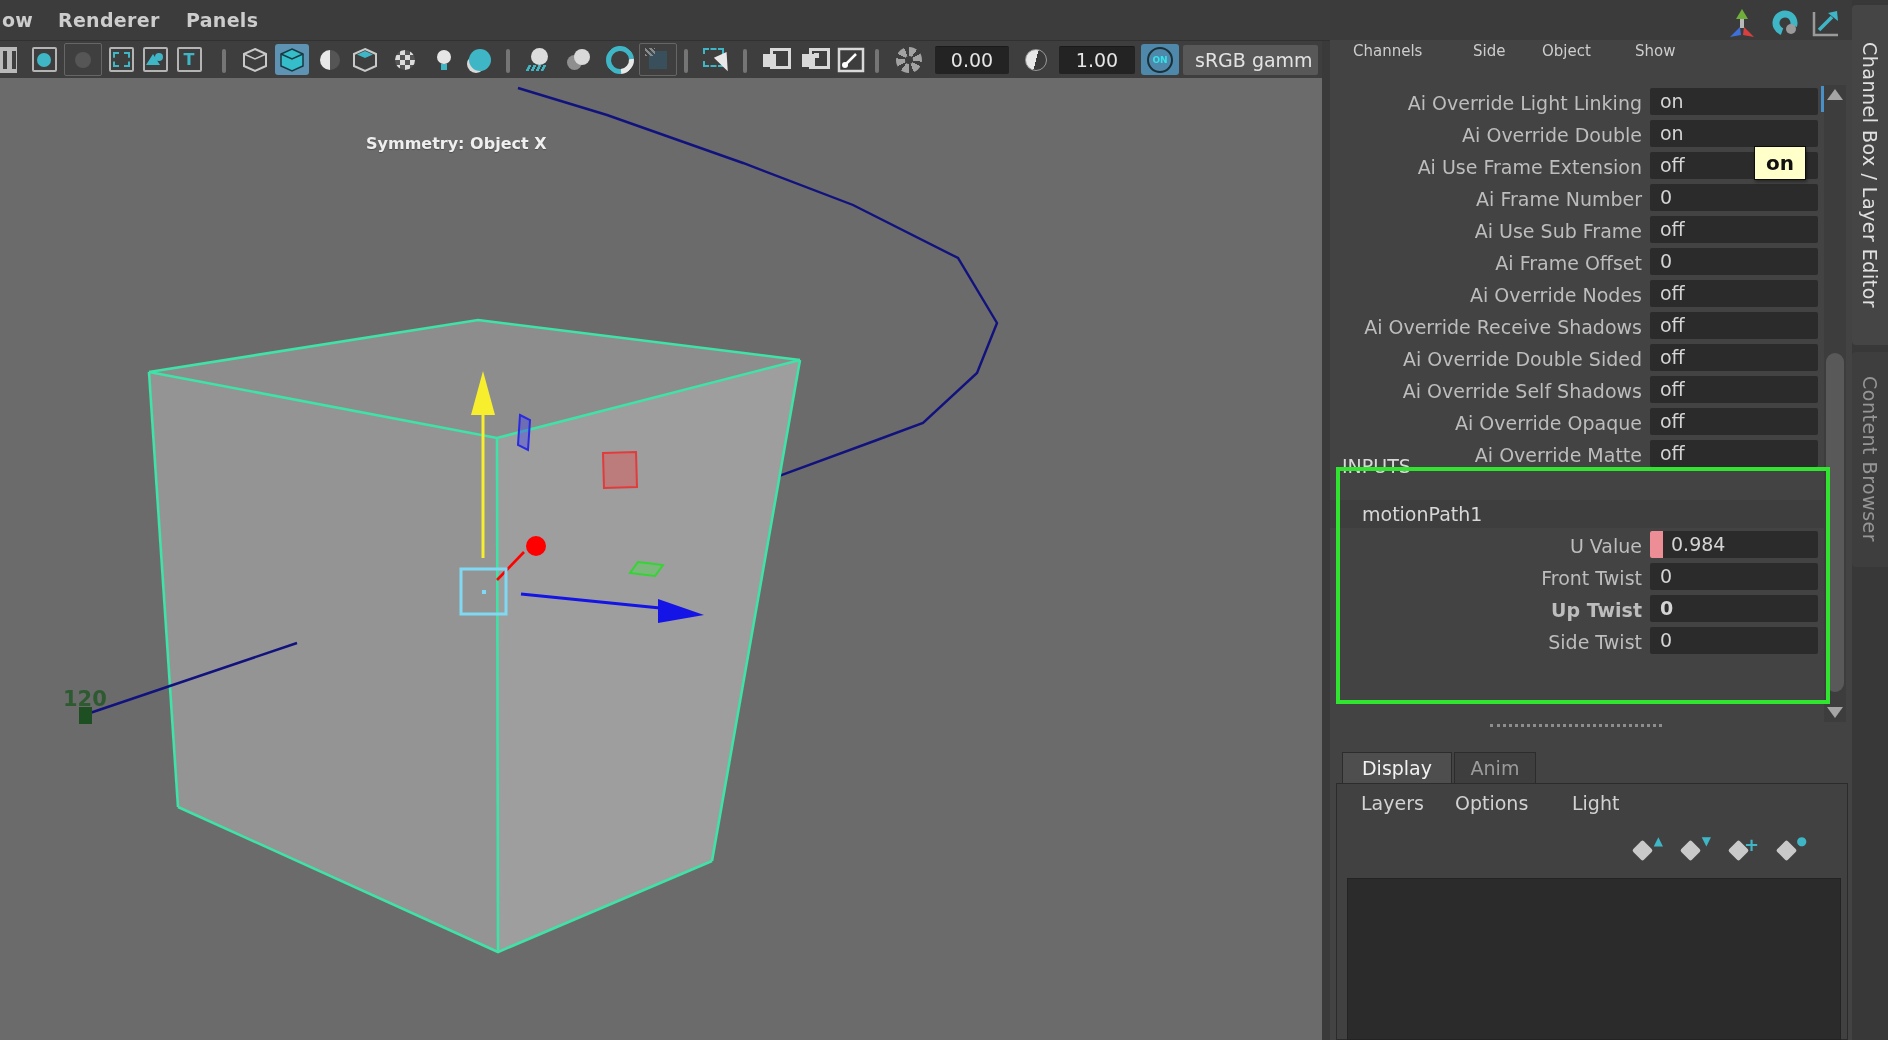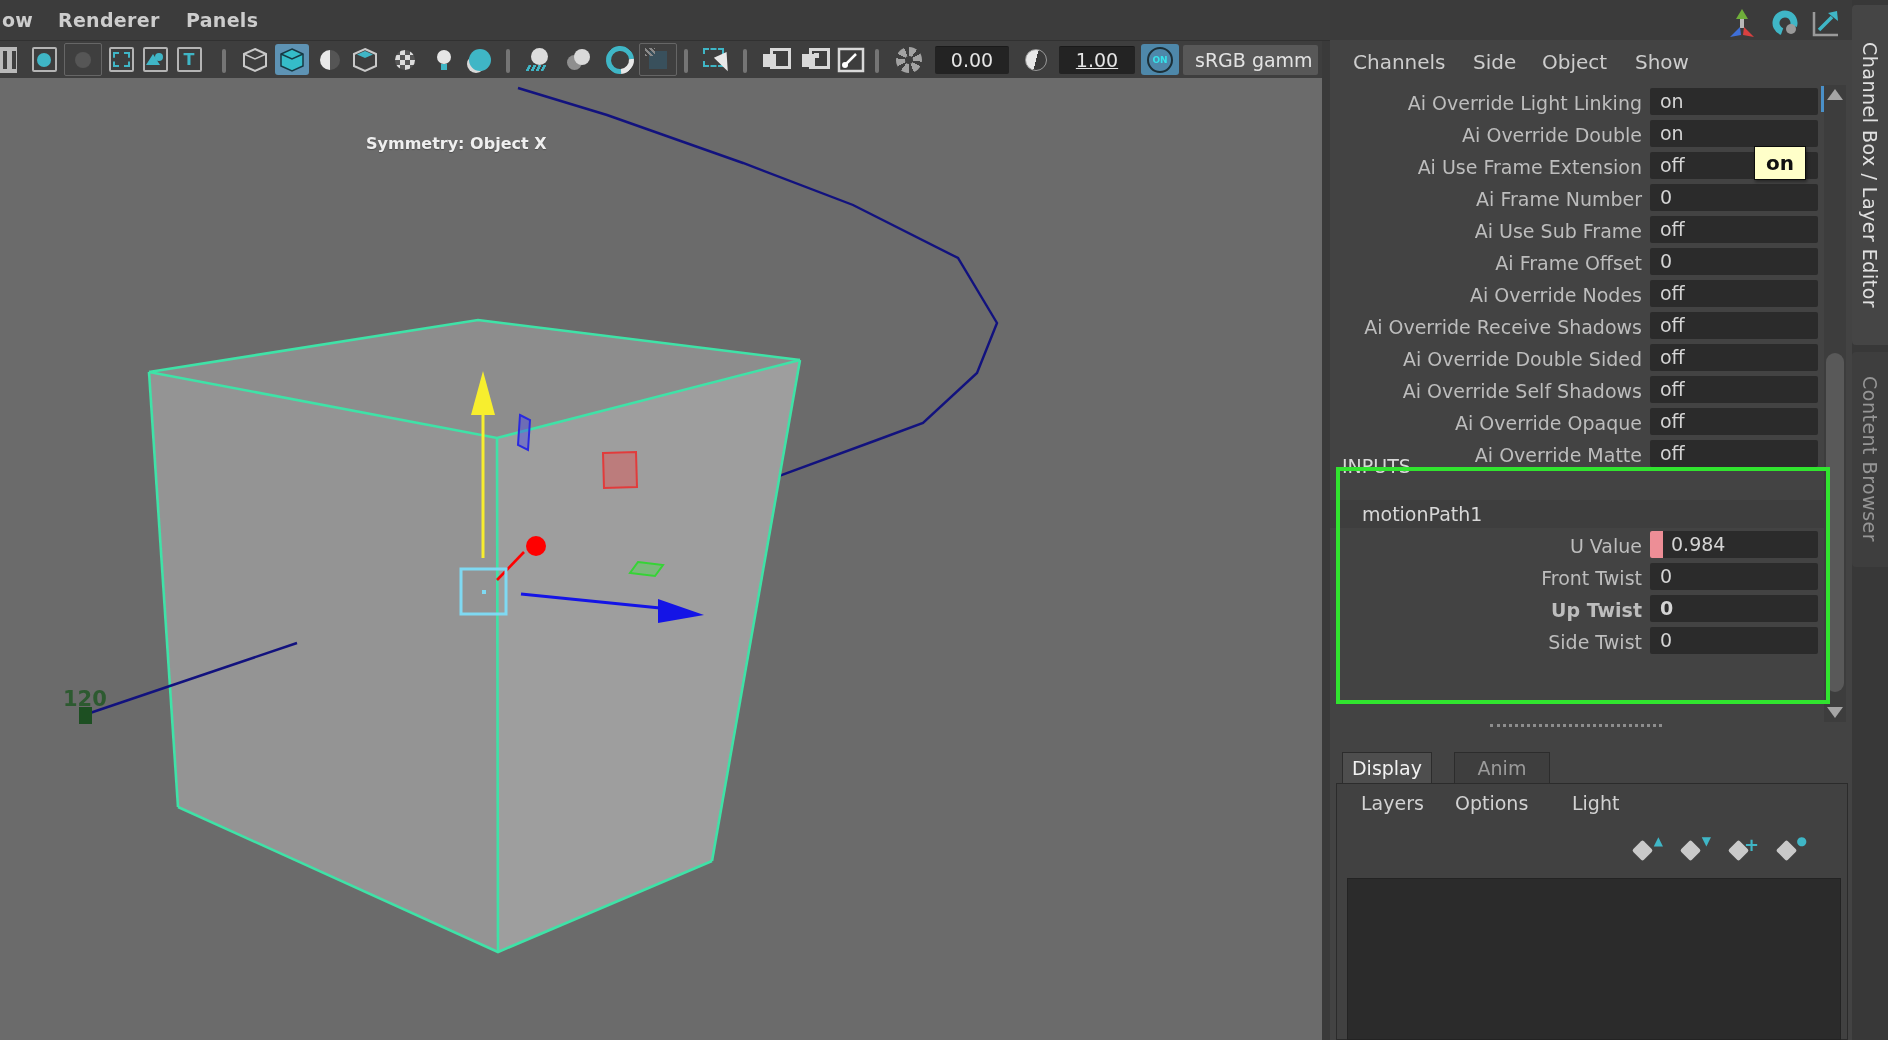--- a/index.html
+++ b/index.html
@@ -19,21 +19,21 @@
   .srgb-box{height:30px;background:#585858;border-radius:2px;color:#e3e3e3;font-size:19px;display:flex;align-items:center;padding:0 12px;white-space:nowrap;overflow:hidden;}
   .on-btn{width:38px;height:31px;background:#4e88aa;border-radius:3px;display:flex;align-items:center;justify-content:center;}
   .on-circ{width:22px;height:22px;border-radius:50%;border:2px solid #1c3038;color:#35e3ea;font-size:9px;font-weight:bold;display:flex;align-items:center;justify-content:center;}
   
   #viewport{position:absolute;left:0;top:78px;width:1322px;height:962px;background:#6b6b6b;}
   #symmetry-label{position:absolute;left:366px;top:56px;color:#efefef;font-size:16px;font-weight:bold;text-shadow:0 1px 1px rgba(0,0,0,.25);}
   #frame-label{position:absolute;left:63px;top:609px;color:#2d5a30;font-size:21px;font-weight:bold;}
   
   #right-panel{position:absolute;left:1330px;top:40px;width:522px;height:1000px;background:#434343;}
   #panel-top-strip{position:absolute;left:1330px;top:0;width:522px;height:40px;background:#3b3b3b;}
-  .panel-menu-item{position:absolute;top:10px;color:#cdcdcd;font-size:20px;cursor:default;}
+  .panel-menu-item{position:absolute;top:2px;color:#cdcdcd;font-size:15px;cursor:default;}
   .ch-row{position:absolute;left:0;width:500px;height:32px;}
   .ch-label{position:absolute;left:0;top:4px;width:312px;text-align:right;color:#bdbdbd;font-size:19px;white-space:nowrap;}
   .ch-field{position:absolute;left:320px;top:0;width:168px;height:27px;background:#2b2b2b;border-radius:2px;color:#d4d4d4;font-size:19px;line-height:27px;padding-left:10px;box-sizing:border-box;display:flex;align-items:center;}
   .ch-field .pink{width:13px;height:27px;background:#ed8e96;border-radius:2px 0 0 2px;margin-left:-10px;margin-right:8px;flex:none;}
   #inputs-header{position:absolute;left:12px;color:#d8d8d8;font-size:19px;}
   .node-row{position:absolute;left:0;width:494px;height:28px;color:#d8d8d8;font-size:19px;}
   .node-row .nm{position:absolute;left:32px;top:3px;}
   #green-box{position:absolute;left:6px;top:427px;width:494px;height:237px;border:4px solid #31e42f;box-sizing:border-box;pointer-events:none;z-index:8;}
   
   #scroll-track{position:absolute;left:494px;top:45px;width:22px;height:637px;background:#3d3d3d;}
@@ -198,21 +198,21 @@
         <div class="circ" style="width:8px;height:8px;background:#3e3e3e;"></div>
       </div>
     </div>
     <div class="tb" style="left: 935px; width: 74px;">
       <div class="tb-field" style="width:74px;">0.00</div>
     </div>
     <div class="tb" style="left: 1021px; width: 30px;">
       <div class="circ" style="width:20px;height:20px;background:linear-gradient(105deg,#e8e8e8 50%,#3a3a3a 50%);border:1px solid #999;"></div>
     </div>
     <div class="tb" style="left: 1059px; width: 76px;">
-      <div class="tb-field" style="width:84px;text-decoration:underline;">1.00</div>
+      <div class="tb-field" style="width:84px;">1.00</div>
     </div>
     <div class="tb" style="left: 1141px; width: 38px;">
       <div class="on-btn">
         <div class="on-circ">ON</div>
       </div>
     </div>
     <div class="tb" style="left: 1183px; width: 135px;">
       <div class="srgb-box" style="width:111px;text-align:right;">sRGB gamm</div>
     </div>
   </div>
@@ -390,22 +390,22 @@
           <div class="page"></div>
           <div class="sym" style="font-size:18px;">+</div>
         </div>
         <div class="lyr-icon" style="left: 440px;">
           <div class="page"></div>
           <div class="sym" style="font-size:12px;">●</div>
         </div>
       </div>
     <div id="layer-list"></div>
   </div>
-<div class="tab" style="left: 12px; width: 90px; background: rgb(78, 78, 78); color: rgb(242, 242, 242);">Display</div>
-    <div class="tab" style="left: 124px; width: 96px; background: rgb(62, 62, 62); color: rgb(155, 155, 155);">Anim</div>
+<div class="tab" style="left: 12px; width: 110px; background: rgb(78, 78, 78); color: rgb(242, 242, 242);">Display</div>
+    <div class="tab" style="left: 124px; width: 82px; background: rgb(62, 62, 62); color: rgb(155, 155, 155);">Anim</div>
   </div>
 
 <div id="tooltip">on</div>
 
 <div id="side-strip">
     <div class="vtab" style="top: 5px; height: 340px; background: rgb(69, 69, 69); color: rgb(224, 224, 224);">Channel Box / Layer Editor</div>
     <div class="vtab" style="top: 352px; height: 215px; background: rgb(62, 62, 62); color: rgb(150, 150, 150);">Content Browser</div>
   </div>
 
 </body></html>

